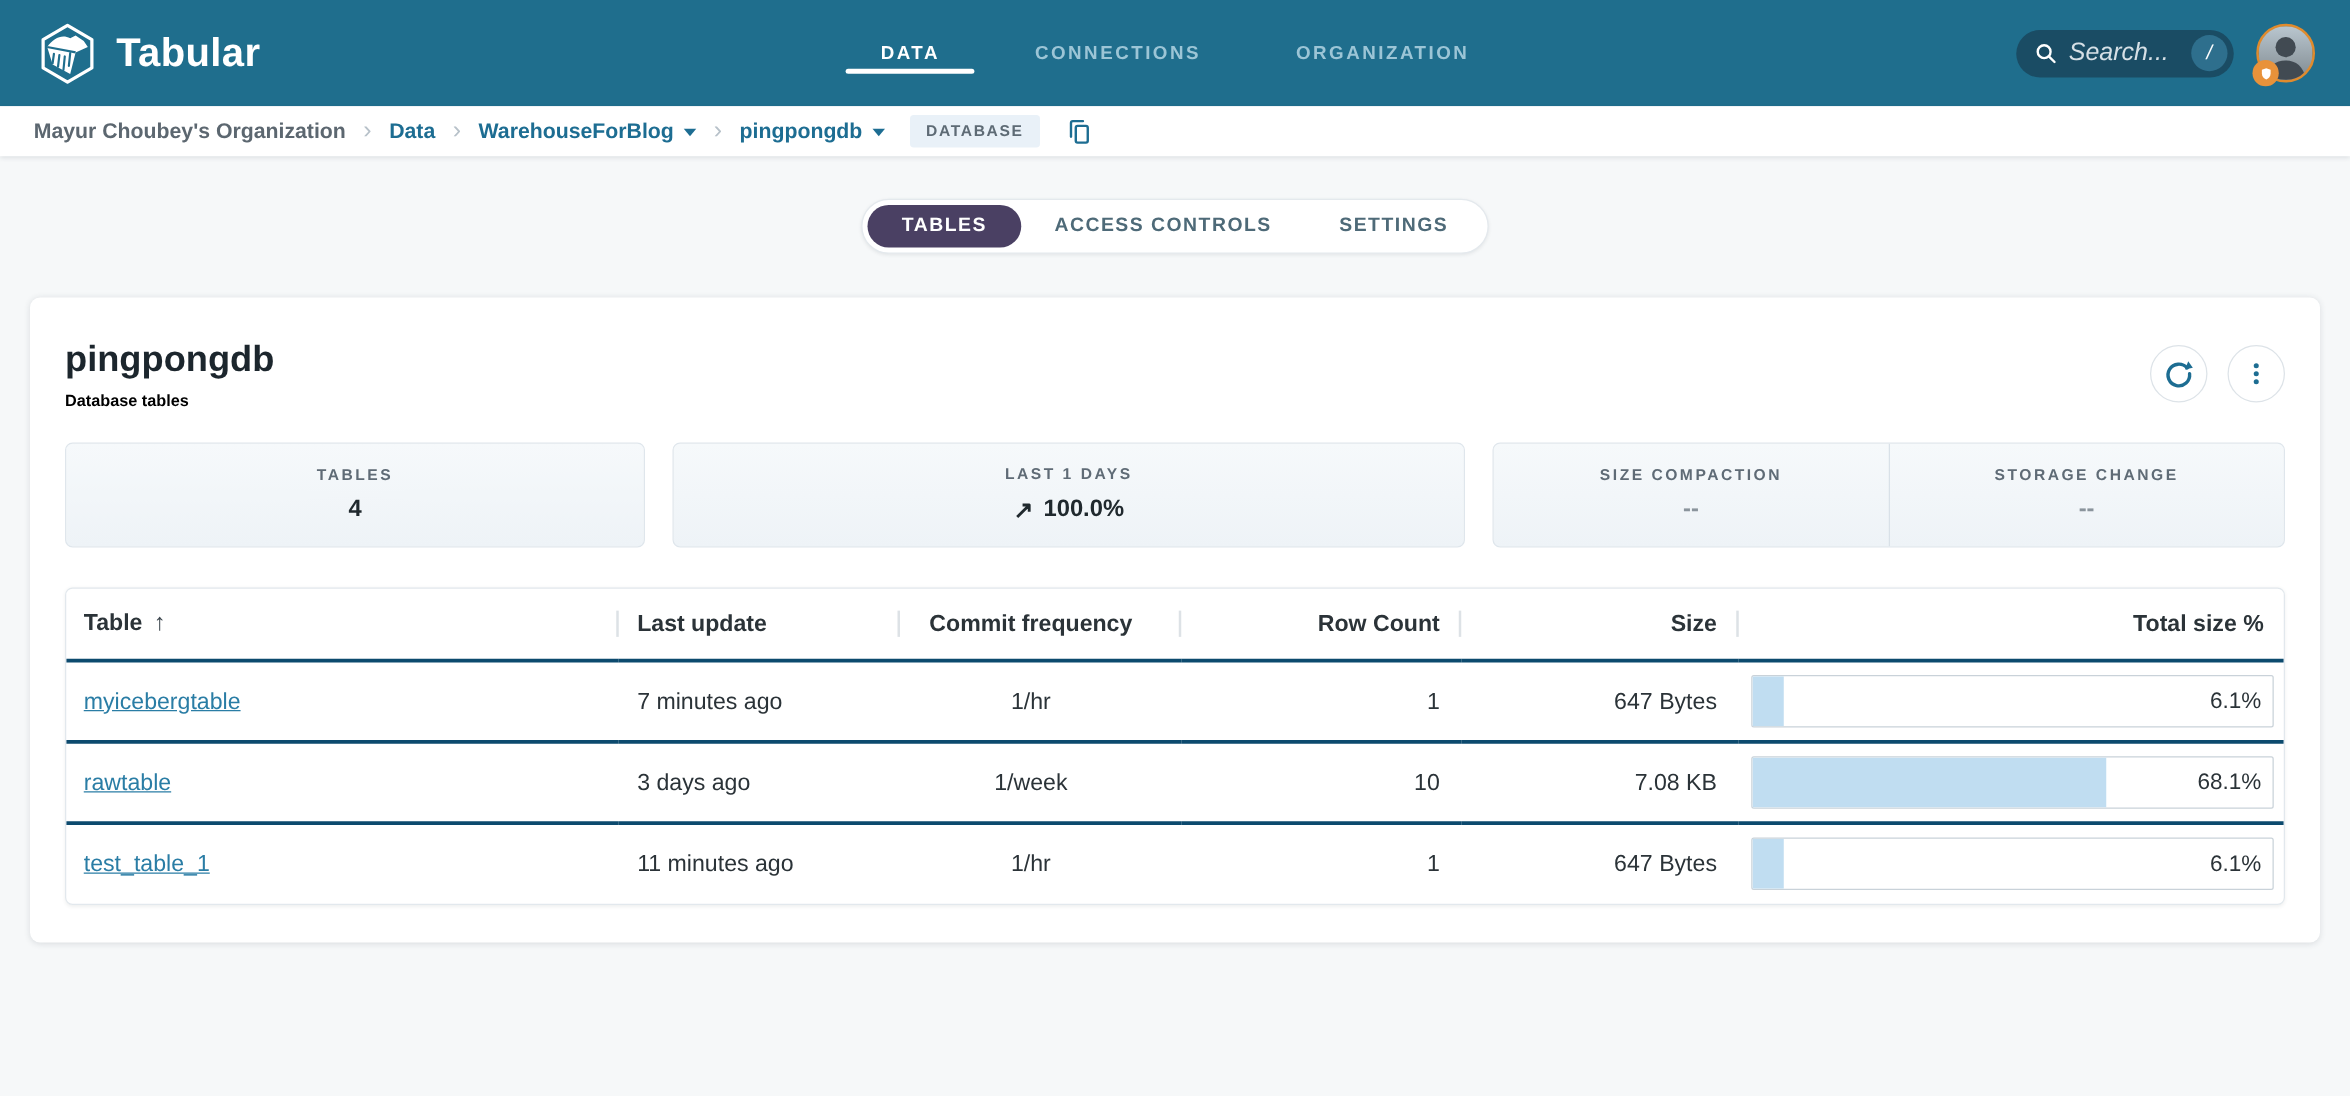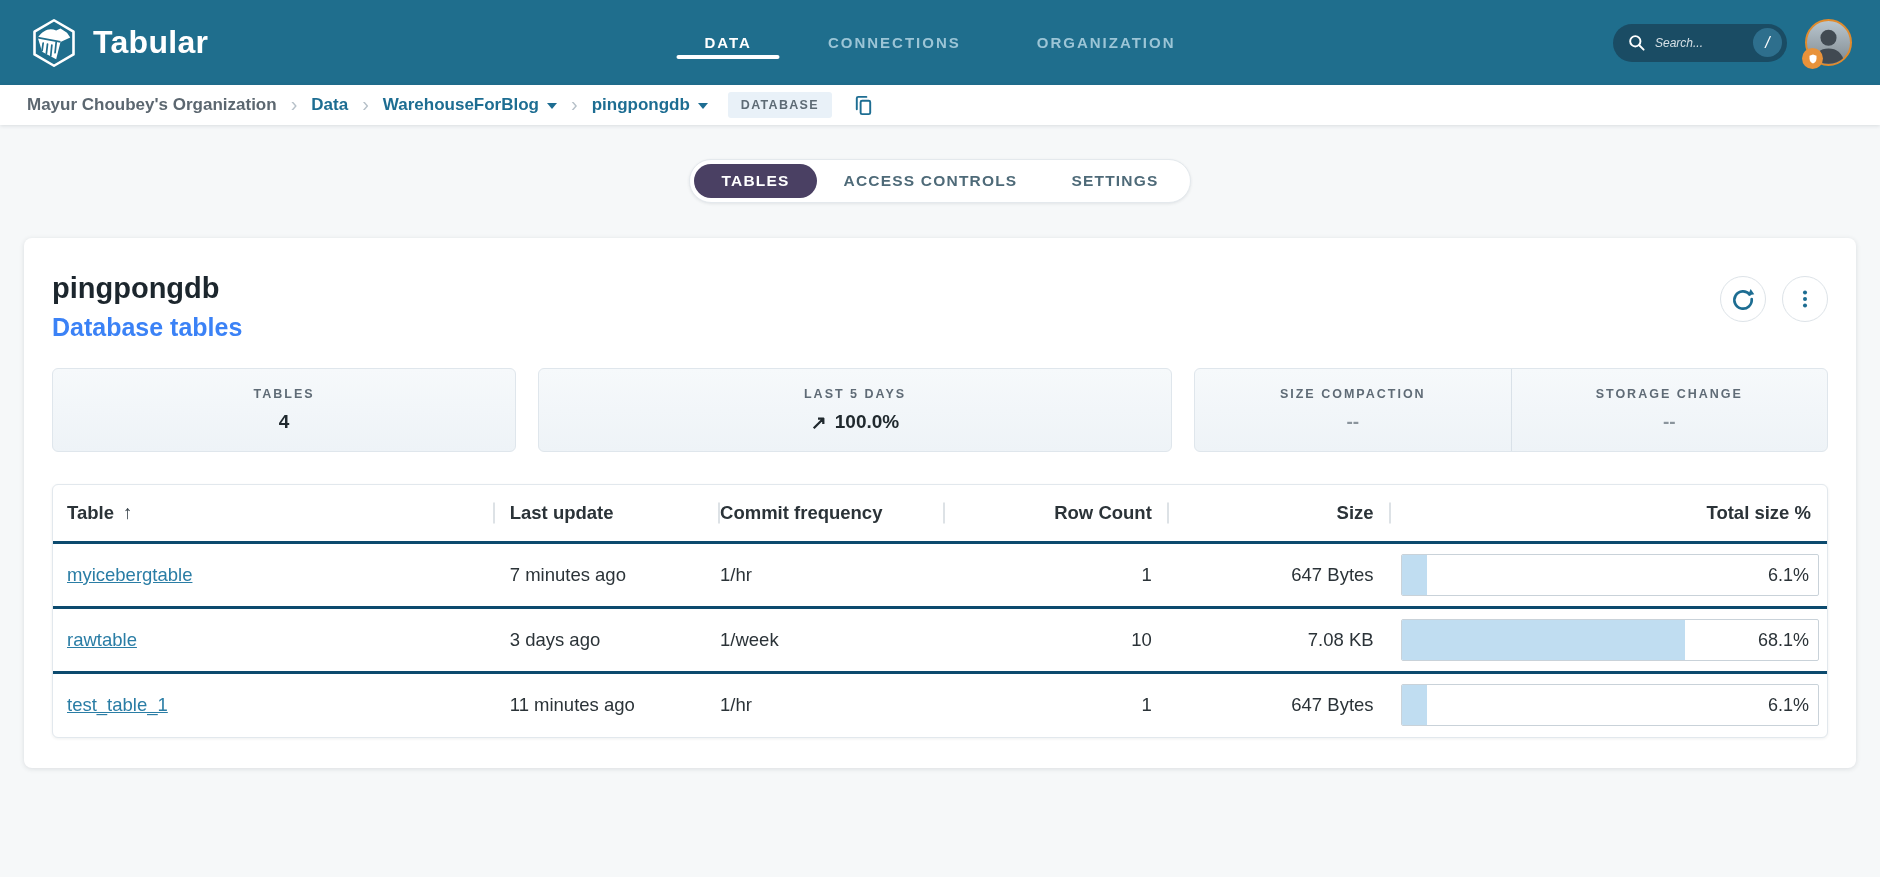--- a/index.html
+++ b/index.html
@@ -30,21 +30,21 @@
     height: 4px; background: #fff; border-radius: 2px;
   }
   .search-pill {
     margin-left: auto; height: 38px; width: 174px;
     background: #1a4c64; border-radius: 19px;
     display: flex; align-items: center; padding: 0 5px 0 14px; gap: 9px;
   }
   .search-pill svg { flex: 0 0 auto; }
   .search-input {
     background: transparent; border: none; outline: none;
-    width: 86px; color: #e8eef2; font-size: 12px; font-style: italic;
+    width: 86px; color: #e8eef2; font-size: 20px; font-style: italic;
     font-family: "Liberation Sans", sans-serif;
   }
   .search-input::placeholder { color: #d6e0e6; font-style: italic; }
   .shortcut-key {
     margin-left: auto; width: 29px; height: 29px; border-radius: 50%;
     background: #2e6f8d; color: #fff; font-size: 16px; font-style: italic;
     display: flex; align-items: center; justify-content: center;
   }
   .avatar-wrap { position: relative; margin-left: 18px; cursor: pointer; }
   .avatar {
@@ -93,21 +93,21 @@
   .pill.active { background: #4a4063; color: #fff; }
 
   
   .main-card {
     margin: 35px 24px 0; background: #fff; border-radius: 8px;
     box-shadow: 0 1px 5px rgba(50,60,70,.14);
     padding: 34px 28px 30px;
   }
   .card-head { display: flex; align-items: flex-start; justify-content: space-between; }
   .page-title { font-size: 29px; font-weight: 700; color: #1c262d; }
-  .page-subtitle { font-size: 25px; color: #3b82f6; margin-top: 8px; font-weight: 600; }
+  .page-subtitle { font-size: 13px; color: #000000; margin-top: 8px; font-weight: 600; }
   .head-actions { display: flex; gap: 16px; margin-top: 4px; }
   .icon-btn {
     width: 46px; height: 46px; border-radius: 50%;
     border: 1px solid #dde3e8; background: #fff; color: #1d6d92;
     display: flex; align-items: center; justify-content: center; cursor: pointer;
   }
 
   
   .stats-row { display: flex; gap: 22px; margin-top: 26px; }
   .stat-card {
@@ -136,21 +136,21 @@
     height: 57px; font-weight: 600; color: #2b3338; position: relative;
     font-size: 18.5px; text-align: left; white-space: nowrap;
   }
   th:not(:last-child)::after {
     content: ""; position: absolute; right: 0; top: 50%; transform: translateY(-50%);
     width: 2px; height: 21px; background: #dde2e6;
   }
   td { height: 65px; border-top: 3px solid #0c4a6e; white-space: nowrap; }
   .col-table   { text-align: left;  padding-left: 14px; }
   .col-update  { text-align: left;  padding-left: 15px; }
-  .col-commit  { text-align: left; padding-right: 16px; }
+  .col-commit  { text-align: center; padding-right: 16px; }
   .col-rows    { text-align: right; padding-right: 17px; }
   .col-size    { text-align: right; padding-right: 17px; }
   .col-pct     { text-align: right; padding-right: 16px; }
   td.col-pct   { padding: 0 8px 0 10px; }
   .sort-arrow { color: #3a444c; font-size: 19px; margin-left: 9px; font-weight: 400; }
   a.table-link { color: #2a7da5; text-decoration: underline; cursor: pointer; }
   .bar {
     position: relative; height: 42px; width: 100%;
     border: 1px solid #c9d2d9; border-radius: 2px; background: #fff; overflow: hidden;
   }
@@ -267,21 +267,21 @@
 
   <div class="stats-row">
     <div class="stat-card single">
       <div class="stat-cell">
         <span class="stat-label">TABLES</span>
         <span class="stat-value">4</span>
       </div>
     </div>
     <div class="stat-card double">
       <div class="stat-cell">
-        <span class="stat-label">LAST 5 DAYS</span>
+        <span class="stat-label">LAST 1 DAYS</span>
         <span class="stat-value">
           <span>↗</span>
           <span>100.0%</span>
         </span>
       </div>
     </div>
     <div class="stat-card double">
       <div class="stat-cell">
         <span class="stat-label">SIZE COMPACTION</span>
         <span class="stat-value muted">--</span>

